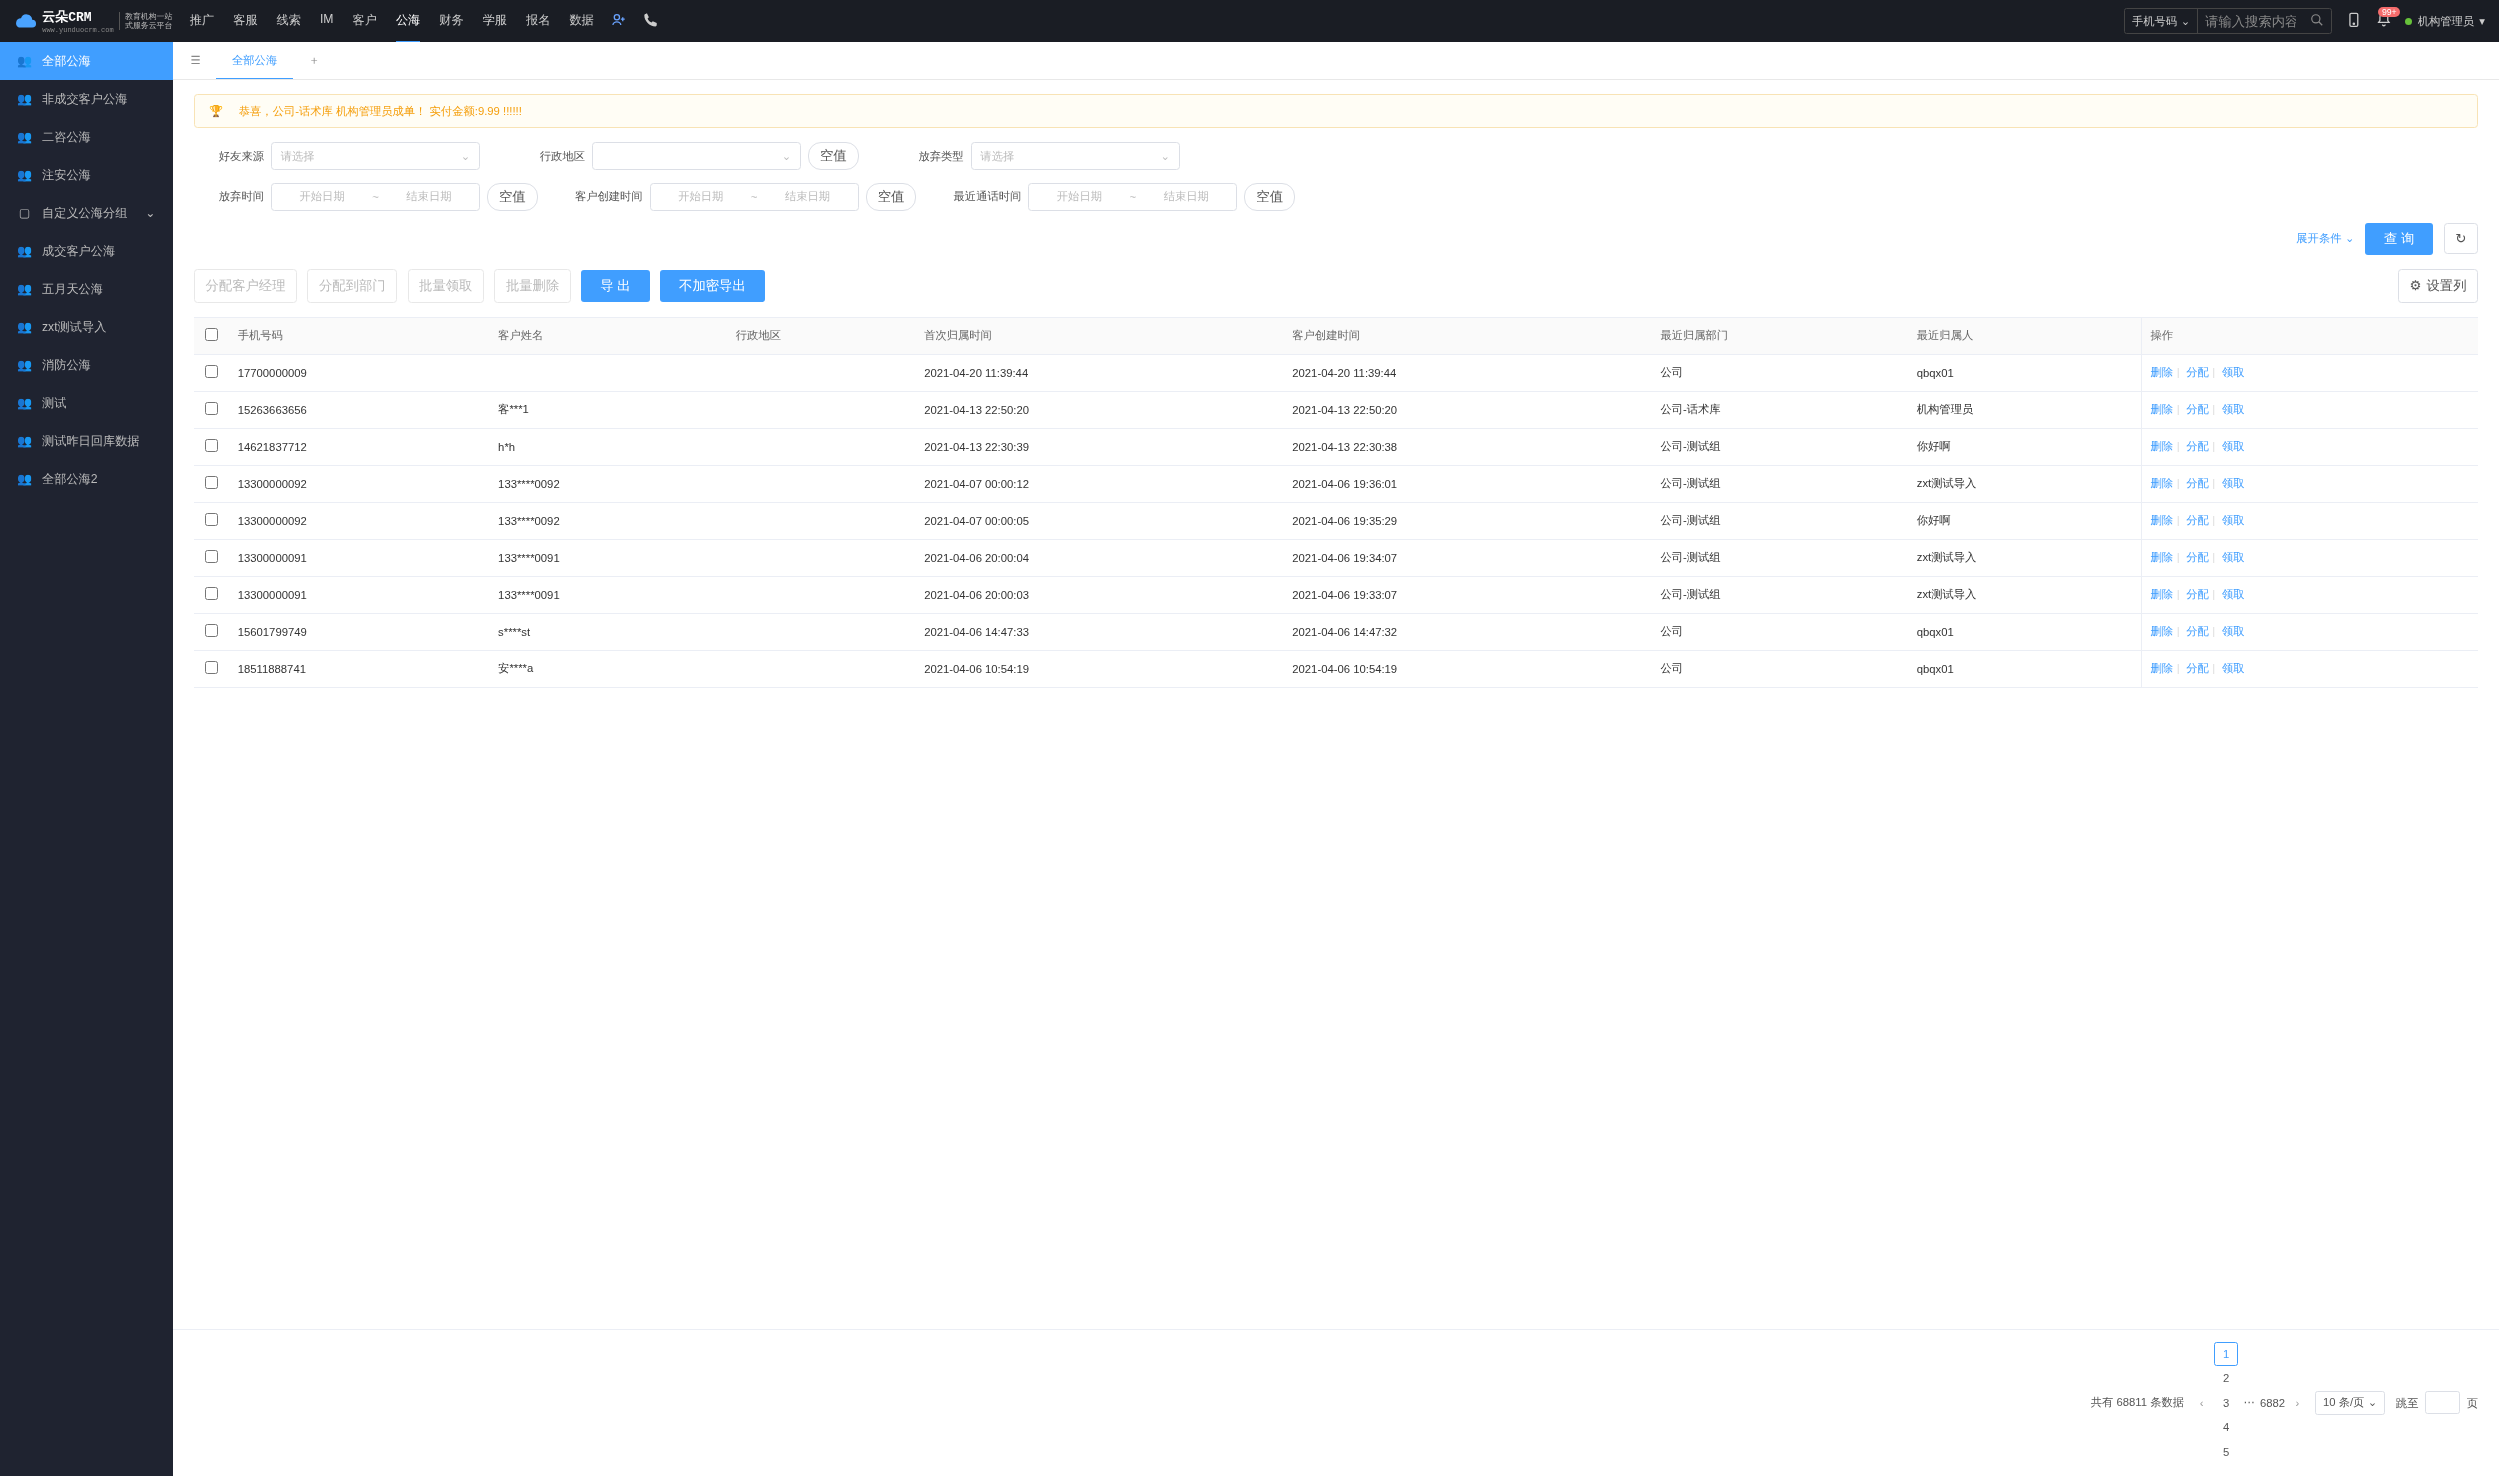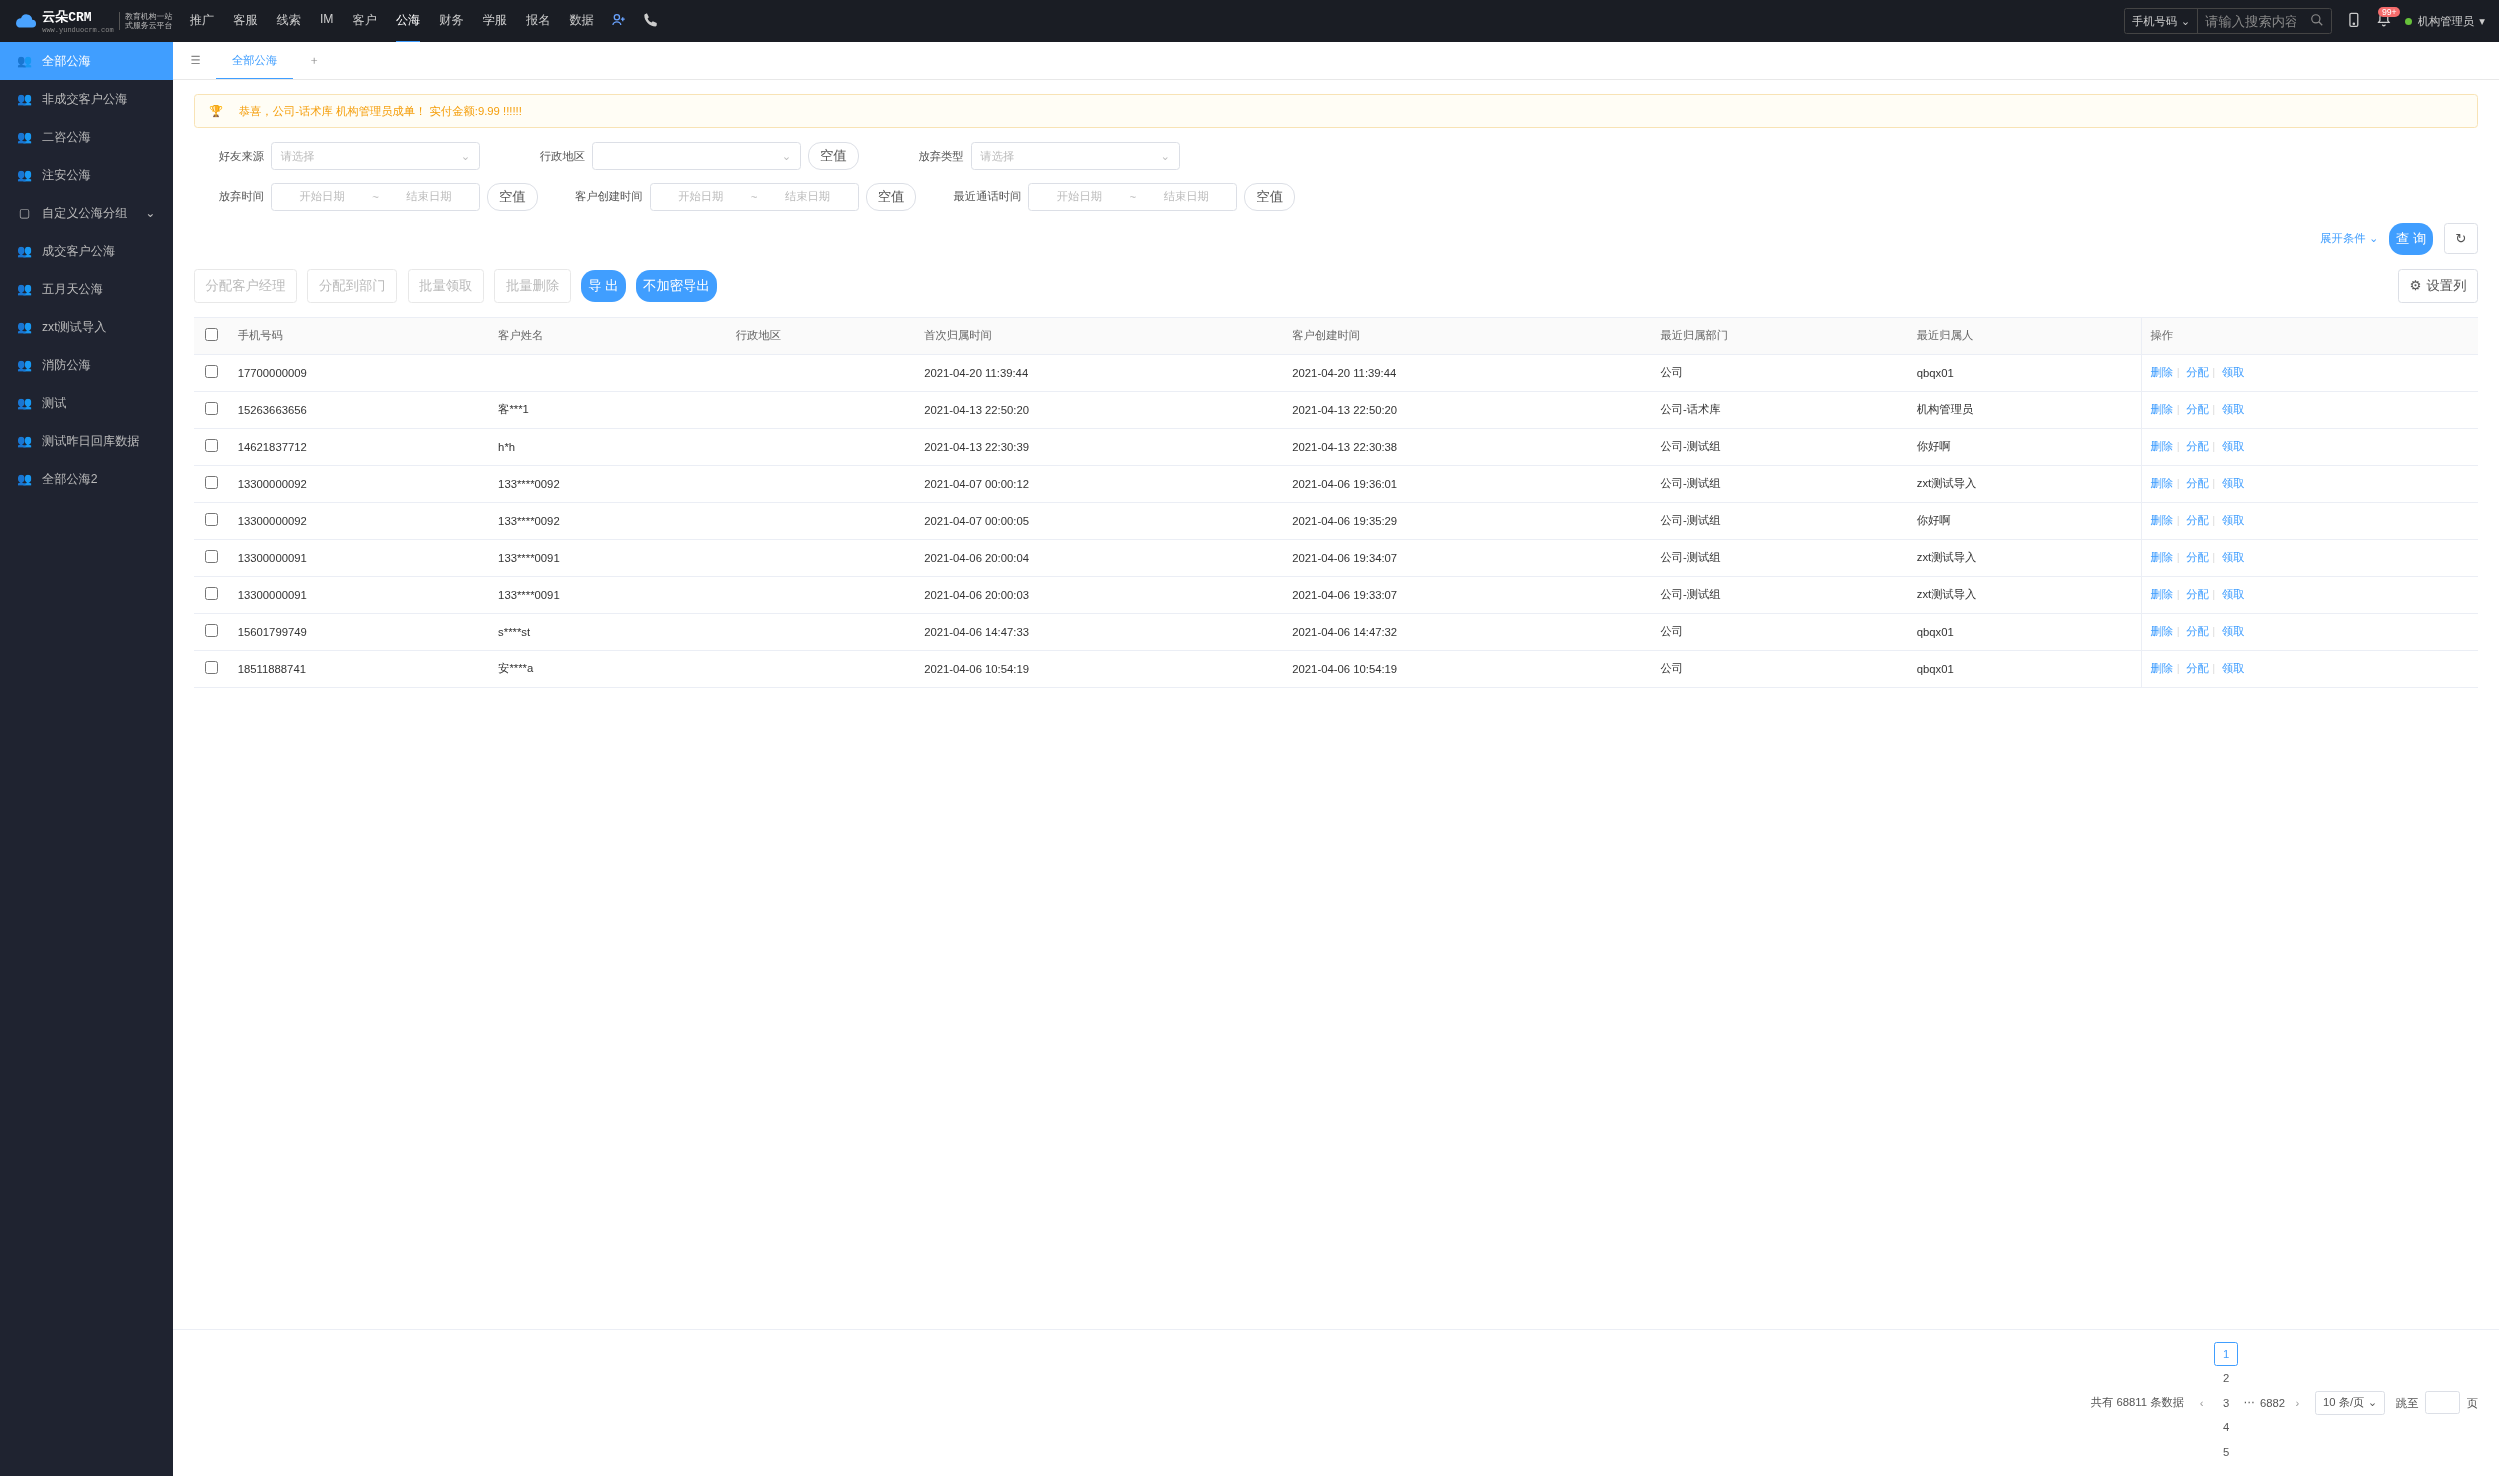--- a/index.html
+++ b/index.html
@@ -50,21 +50,21 @@
 .filter-row { display: flex; gap: 35px; align-items: center; }
 .filter-group { display: flex; align-items: center; gap: 7px; }
 .filter-label { font-size: 11.3px; color: #555; width: 70px; text-align: right; }
 .filter-select { width: 209px; height: 28px; border: 0.9px solid #dcdfe6; border-radius: 3.5px; padding: 0 8.7px; display: flex; align-items: center; justify-content: space-between; color: #bbb; cursor: pointer; }
 .filter-date { width: 209px; height: 28px; border: 0.9px solid #dcdfe6; border-radius: 3.5px; display: flex; align-items: center; color: #bbb; }
 .filter-date span { flex: 1; text-align: center; }
 .empty-btn { height: 28px; border: 0.9px solid #dcdfe6; border-radius: 13px; padding: 0 11px; background: #fff; cursor: pointer; color: #555; }
 
 .filter-actions { display: flex; justify-content: flex-end; align-items: center; gap: 10.5px; }
 .link-btn { color: #409eff; cursor: pointer; display: flex; align-items: center; gap: 3.5px; }
-.btn-primary { background: #409eff; color: #fff; border: none; padding: 7px 7px; border-radius: 14px; cursor: pointer; }
+.btn-primary { background: #409eff; color: #fff; border: none; padding: 7px 19px; border-radius: 3px; cursor: pointer; }
 .btn-default { background: #fff; border: 0.9px solid #dcdfe6; padding: 7px 10.5px; border-radius: 3.5px; cursor: pointer; color: #555; }
 .btn-disabled { color: #bbb; border-color: #e8e8e8; cursor: not-allowed; }
 
 .toolbar { display: flex; gap: 10.5px; align-items: center; }
 .toolbar .spacer { flex: 1; }
 .settings-btn { display: flex; align-items: center; gap: 5.2px; }
 
 
 .table-wrap { flex: 1; overflow: auto; border-top: 0.9px solid #ebeef5; }
 table { width: 100%; border-collapse: collapse; }

